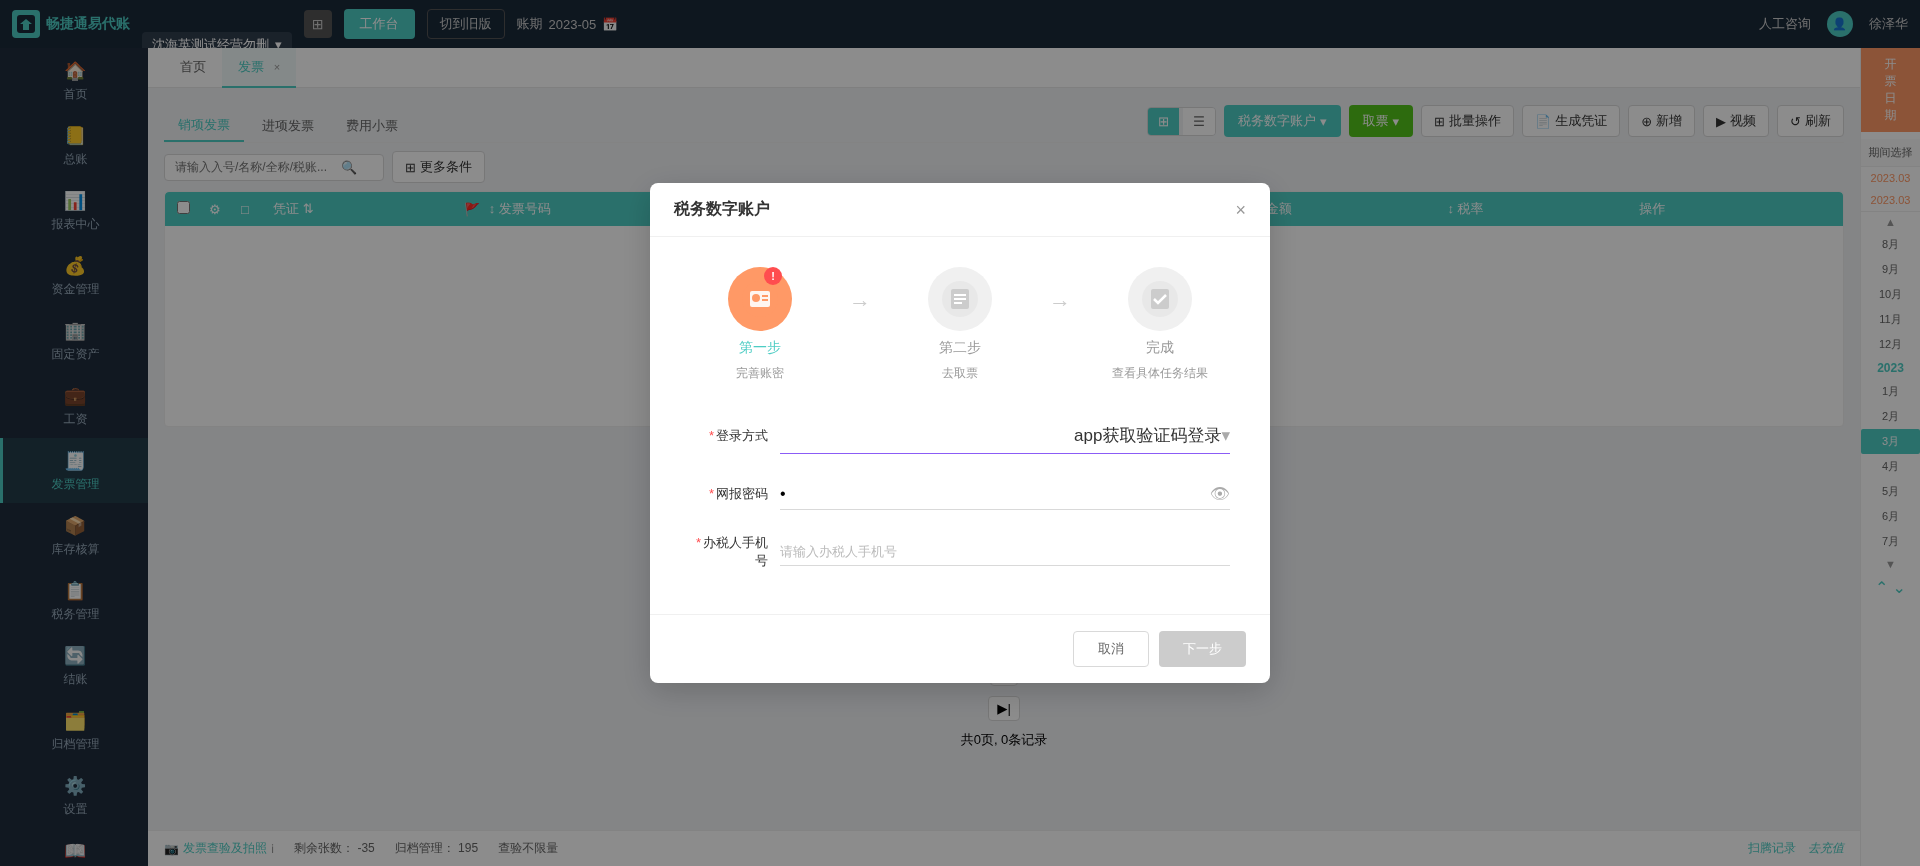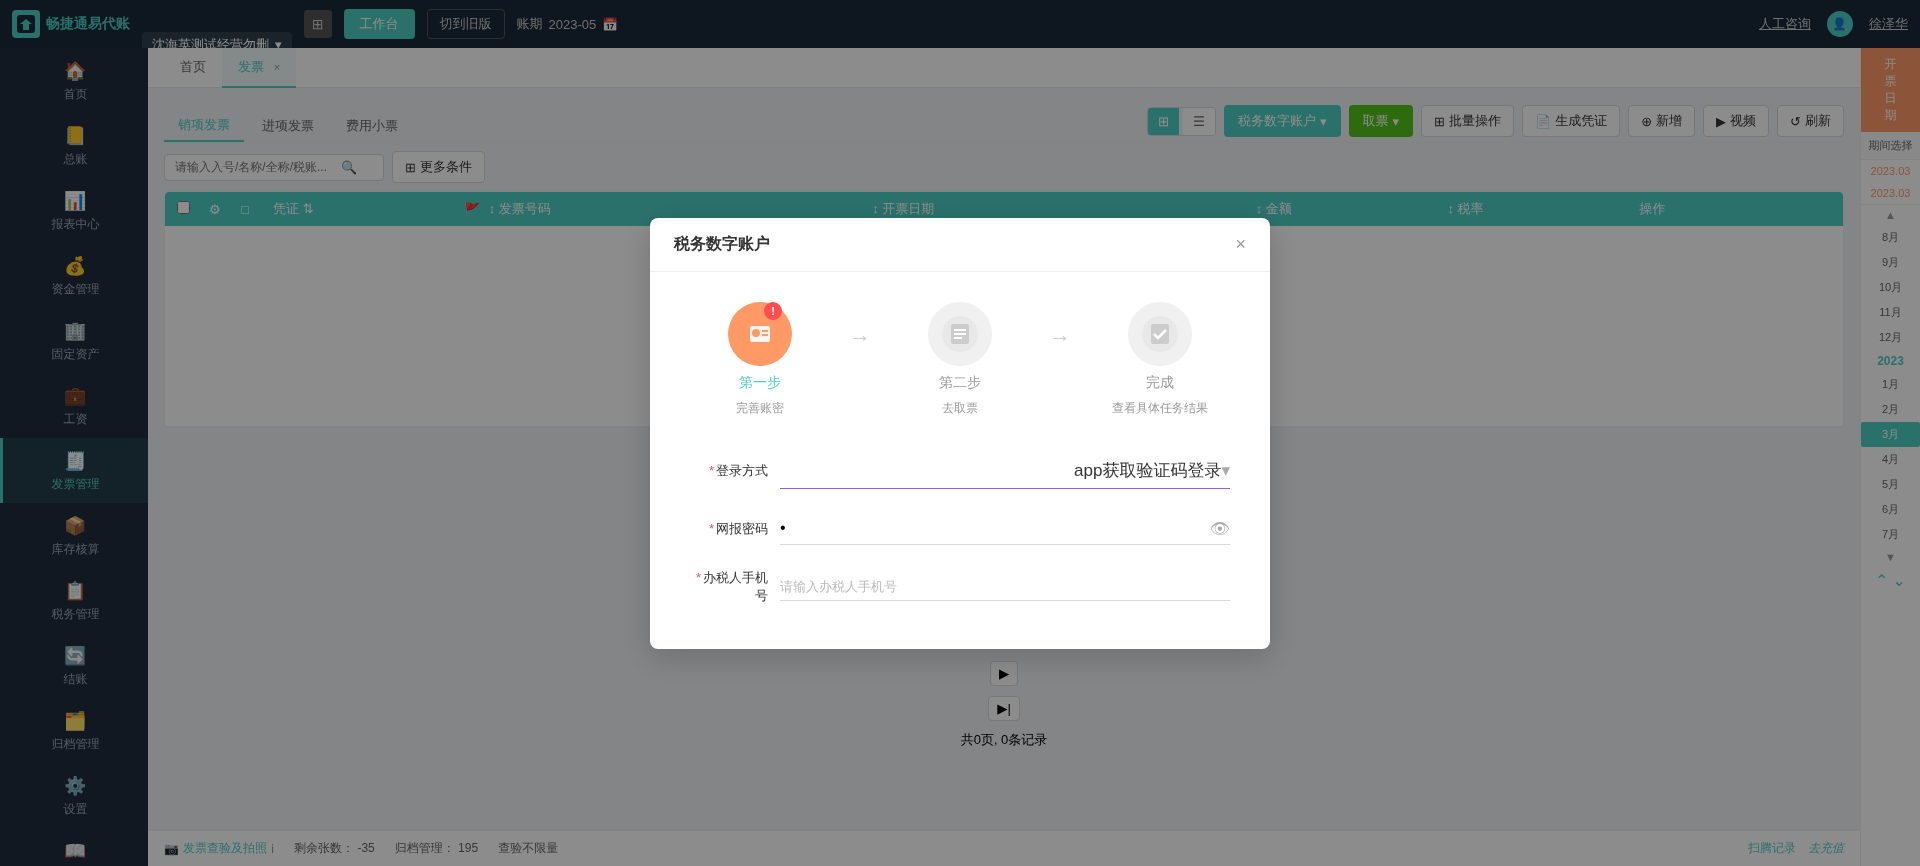--- a/index.html
+++ b/index.html
@@ -14,21 +14,21 @@
     .tab-bar { height: 40px; background: #fff; display: flex; align-items: center; padding: 0 16px; border-bottom: 1px solid #e8e8e8; flex-shrink: 0; }
     .page-content { flex: 1; padding: 12px 16px; overflow: auto; position: relative; }
 
     
     .logo { color: #4ecdc4; font-size: 14px; font-weight: bold; display: flex; align-items: center; gap: 6px; }
     .logo-icon { width: 28px; height: 28px; background: #4ecdc4; border-radius: 4px; display: flex; align-items: center; justify-content: center; }
     .company-selector { display: flex; align-items: center; gap: 6px; background: rgba(255,255,255,0.1); border-radius: 4px; padding: 4px 10px; color: #fff; font-size: 13px; cursor: pointer; margin-top: 41px; }
     .workbench-btn { background: #4ecdc4; color: #fff; border: none; border-radius: 4px; padding: 6px 16px; cursor: pointer; font-size: 13px; }
     .switch-btn { background: transparent; color: #ccc; border: 1px solid #555; border-radius: 4px; padding: 5px 12px; cursor: pointer; font-size: 13px; }
     .period-info { color: #ccc; font-size: 13px; display: flex; align-items: center; gap: 6px; }
-    .top-right { margin-left: auto; display: flex; align-items: center; gap: 16px; color: #ccc; font-size: 13px; text-decoration: underline; }
+    .top-right { margin-left: auto; display: flex; align-items: center; gap: 16px; color: #ccc; font-size: 13px; }
 
     
     .sidebar-item { display: flex; flex-direction: column; align-items: center; padding: 12px 0 10px; color: #9ab; cursor: pointer; gap: 4px; font-size: 12px; border-left: 3px solid transparent; }
     .sidebar-item.active { color: #4ecdc4; border-left-color: #4ecdc4; background: rgba(78,205,196,0.1); }
     .sidebar-item .icon { font-size: 18px; }
 
     
     .tab-item { padding: 10px 16px; cursor: pointer; color: #666; border-bottom: 2px solid transparent; font-size: 13px; }
     .tab-item.active { color: #4ecdc4; border-bottom-color: #4ecdc4; background: #f0f9f9; }
     .tab-close { margin-left: 6px; color: #999; font-size: 11px; }
@@ -327,21 +327,21 @@
     </div>
 
     <div style="display:flex;flex-direction:column;width:60px;background:#fff;border-left:1px solid #eee;flex-shrink:0;">
       <div style="background:#ff9966;color:#fff;text-align:center;padding:8px 4px;font-size:12px;cursor:pointer;">
         <div>开</div>
         <div>票</div>
         <div>日</div>
         <div>期</div>
       </div>
       <div style="display:flex;flex-direction:column;align-items:stretch;font-size:11px;">
-        <div style="background:#f9f9f9;text-align:center;padding:6px 2px;font-size:11px;color:#666;border-bottom:1px solid #eee;">期间选择</div>
+        <div style="background:#f9f9f9;text-align:center;padding:6px 2px;font-size:11px;color:#666;border-bottom:1px solid #eee;margin-top:7px;">期间选择</div>
         <div style="text-align:center;padding:5px 2px;color:#ff9966;font-size:11px;">2023.03</div>
         <div style="text-align:center;padding:5px 2px;color:#ff9966;font-size:11px;">2023.03</div>
         <div style="text-align:center;padding:4px 2px;font-size:11px;color:#999;border-top:1px solid #eee;">▲</div>
         <div class="month-item">8月</div>
         <div class="month-item">9月</div>
         <div class="month-item">10月</div>
         <div class="month-item">11月</div>
         <div class="month-item">12月</div>
         <div style="text-align:center;padding:4px 2px;font-size:12px;color:#4ecdc4;font-weight:bold;">2023</div>
         <div class="month-item">1月</div>
@@ -444,14 +444,18 @@
           </div>
         </div>
 
         <div class="form-row">
           <label class="form-label required">办税人手机号</label>
           <input type="text" class="form-input" style="flex: 1 1 0%; border-top: none; border-right: none; border-left: none; border-image: initial; border-bottom: 1px solid rgb(217, 217, 217); padding: 6px 0px; font-size: 13px; outline: none;" placeholder="请输入办税人手机号">
         </div>
       </div>
     </div>
 
+    <div class="modal-footer">
+      <button class="btn-cancel">取消</button>
+      <button class="btn-next">下一步</button>
+    </div>
   </div>
 </div>
 
 </body></html>

